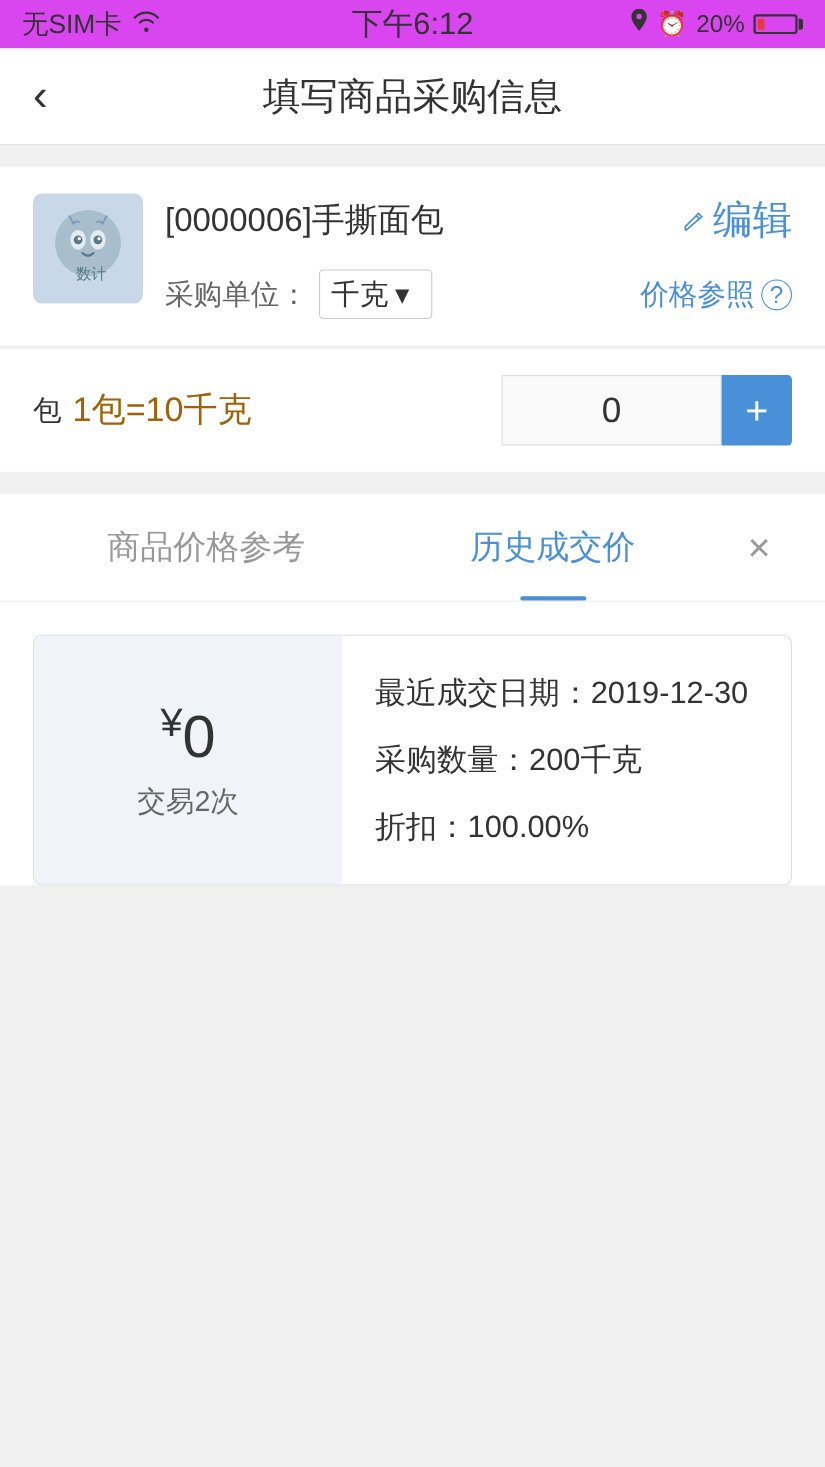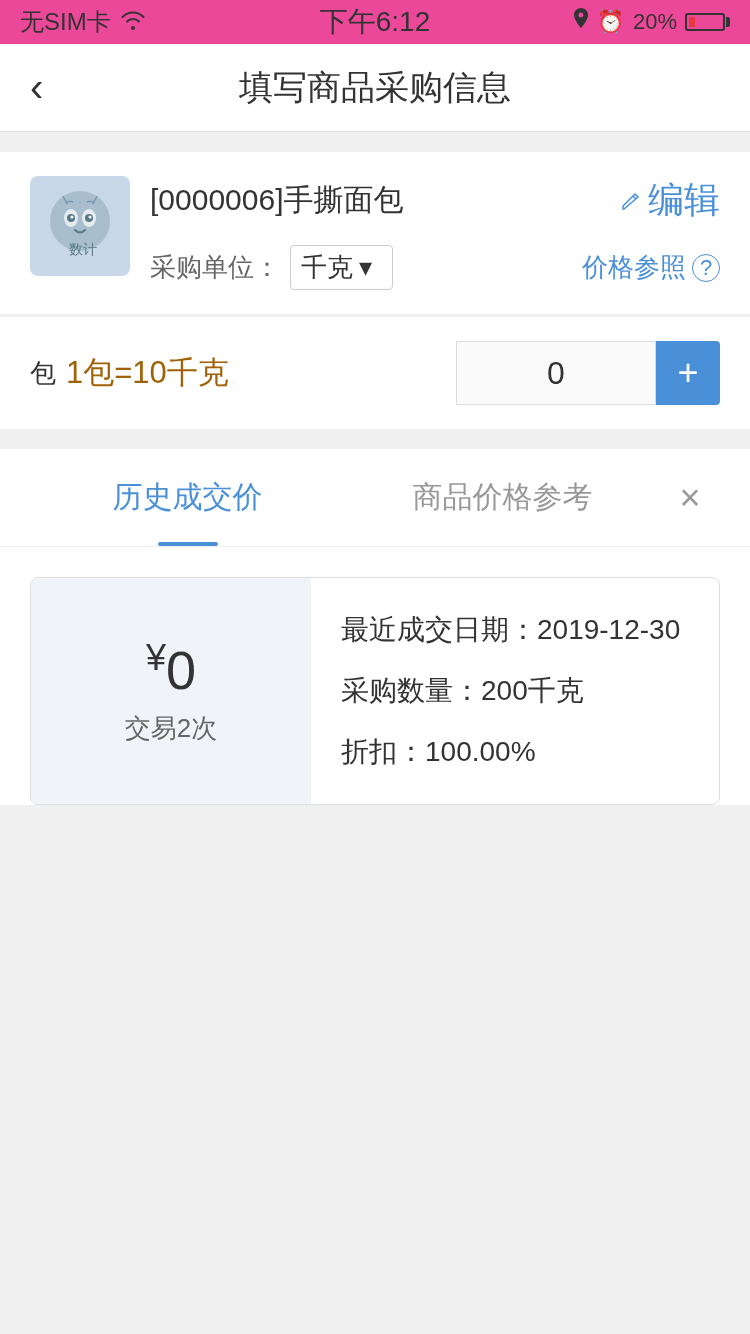--- a/index.html
+++ b/index.html
@@ -10,21 +10,21 @@
       background: #f0f0f0;
       font-family: -apple-system, "PingFang SC", "Helvetica Neue", Arial, sans-serif;
       font-size: 28px;
       color: #333;
     }
 
     
     .status-bar {
       width: 750px;
       height: 44px;
-      background: #ec4899;
+      background: #d946ef;
       display: flex;
       align-items: center;
       justify-content: space-between;
       padding: 0 20px;
       font-size: 24px;
       color: #333;
     }
     .status-left {
       display: flex;
       align-items: center;
@@ -409,22 +409,22 @@
     <span class="qty-unit-tag">1包=10千克</span>
   </div>
   <div class="qty-control">
     <div class="qty-input-box">0</div>
     <div class="qty-plus">+</div>
   </div>
 </div>
 
 <div class="tab-panel">
   <div class="tab-header">
+    <div class="tab-item">商品价格参考</div>
     <div class="tab-item active">历史成交价</div>
-    <div class="tab-item">商品价格参考</div>
     <div class="tab-close">×</div>
   </div>
 
   <div class="history-card">
     <div class="price-left">
       <div class="price-amount">
         <span class="price-yen">¥</span><span>0</span>
       </div>
       <div class="trade-count">交易2次</div>
     </div>

